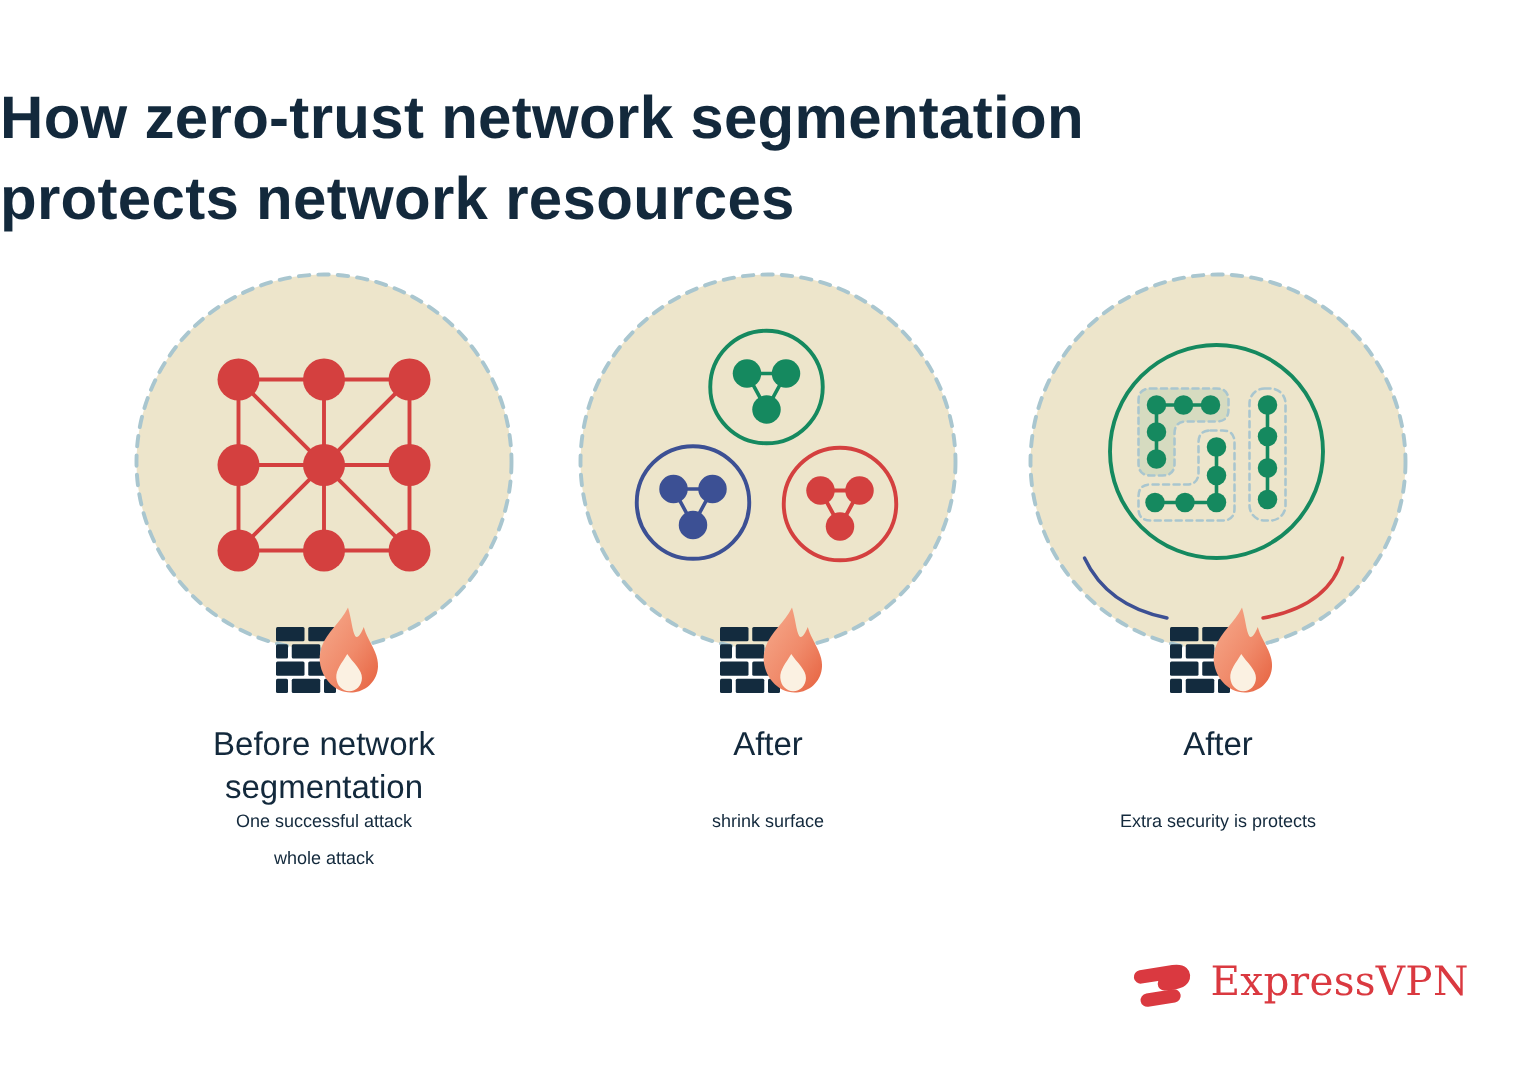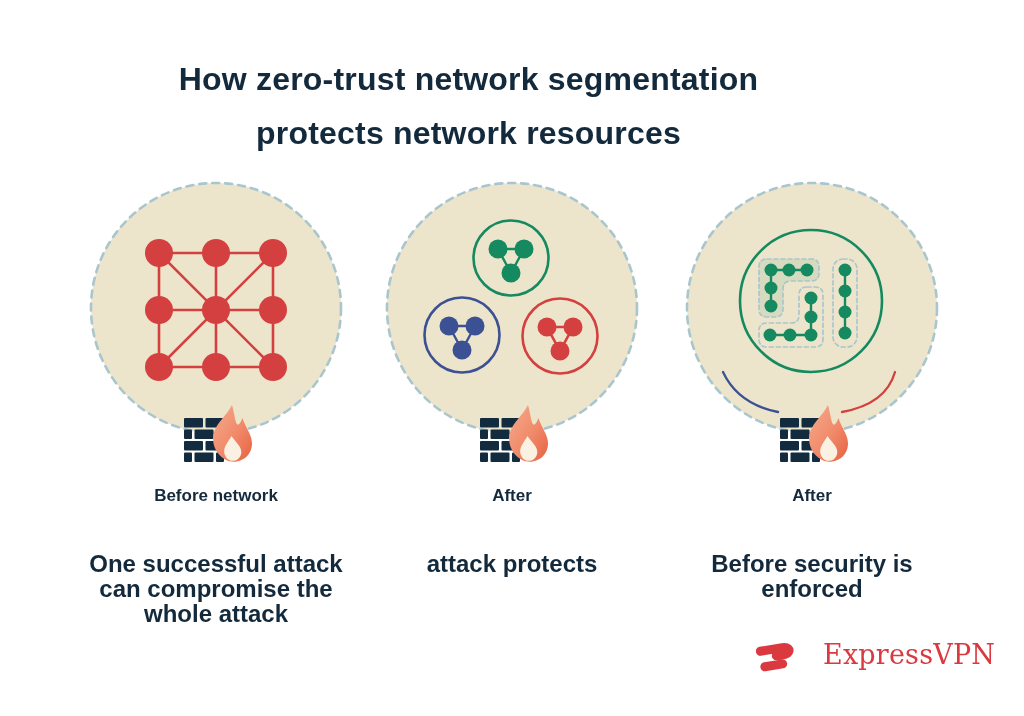--- a/index.html
+++ b/index.html
@@ -7,34 +7,34 @@
     --beige:#ede5cb; --dash:#a9c6cf; --brick:#132b3e; --logored:#da3940;
     --flame1:#f5a589; --flame2:#ea6a49; --flamein:#fbf1e2; --bg:#ffffff;
   }
   html,body{margin:0;padding:0;}
   body{background:#e8e8e8;font-family:"Liberation Sans", sans-serif;}
   .canvas{
     position:relative;width:1024px;height:716px;background:var(--bg);
     overflow:hidden;margin:0 auto;color:var(--navy);
   }
   .title{
-    position:absolute;top:52px;left:0;width:937px;text-align:center;
-    font-size:32px;line-height:54px;font-weight:600;letter-spacing:.2px;
+    position:absolute;top:52px;left:0;width:937px;text-align:left;
+    font-size:40px;line-height:54px;font-weight:600;letter-spacing:.2px;
     color:var(--navy);
   }
   .panel-graphic{position:absolute;top:160px;width:300px;height:310px;}
   .pg-1{left:66px;} .pg-2{left:362px;} .pg-3{left:662px;}
 
   .panel-text{position:absolute;width:280px;text-align:center;}
   .pt-1{left:76px;} .pt-2{left:372px;} .pt-3{left:672px;}
   .panel-heading{position:absolute;top:0;left:0;width:280px;
-    font-size:17px;line-height:29px;font-weight:700;color:var(--navy);}
+    font-size:22px;line-height:29px;font-weight:400;color:var(--navy);}
   .panel-text{top:481px;}
-  .panel-desc{position:absolute;top:70px;left:0;width:280px;
-    font-size:24px;line-height:25px;font-weight:700;color:var(--navy);}
+  .panel-desc{position:absolute;top:54px;left:0;width:280px;
+    font-size:12px;line-height:25px;font-weight:400;color:var(--navy);}
 
   
   .beige-circle{fill:var(--beige);stroke:var(--dash);stroke-width:2.6;
     stroke-dasharray:7 6;stroke-linecap:round;}
   .node-red{fill:var(--red);}
   .edge-red{stroke:var(--red);stroke-width:2.6;fill:none;}
   .node-green{fill:var(--green);}
   .node-blue{fill:var(--blue);}
   .ring-green{stroke:var(--green);stroke-width:2.6;fill:none;}
   .ring-blue{stroke:var(--blue);stroke-width:2.6;fill:none;}
@@ -44,21 +44,21 @@
   .seg-zone{fill:none;stroke:var(--dash);stroke-width:1.7;
     stroke-dasharray:4 3;stroke-linecap:round;}
   .seg-zone.filled{fill:rgba(21,137,95,0.10);}
   .arc-blue{stroke:var(--blue);stroke-width:2.3;fill:none;stroke-linecap:round;}
   .arc-red{stroke:var(--red);stroke-width:2.3;fill:none;stroke-linecap:round;}
   .brick{fill:var(--brick);}
   .flame-outer{fill:url(#flameGrad);}
   .flame-inner{fill:var(--flamein);}
 
   .brand{position:absolute;left:752px;top:633px;display:flex;
-    align-items:center;gap:25px;}
+    align-items:center;gap:9px;}
   .brand-name{font-family:"DejaVu Serif", serif;font-size:27px;
     font-weight:500;color:var(--logored);letter-spacing:.2px;}
   .logomark{display:block;}
 </style>
 </head>
 <body>
 
 <div class="canvas">
 
   <div class="title">
@@ -177,43 +177,43 @@
       <circle class="node-green" cx="183" cy="173" r="6.5"></circle>
     </g>
     <path class="arc-blue" d="M61 212Q76 244 116 252"></path>
     <path class="arc-red" d="M180 252Q224 244 233 212"></path>
     <use href="#firewall"></use>
   </svg>
 
   <div class="panel-text pt-1">
     <div class="panel-heading">
       <div>Before network</div>
+      <div>segmentation</div>
     </div>
     <div class="panel-desc">
       <div>One successful attack</div>
-      <div>can compromise the</div>
       <div>whole attack</div>
     </div>
   </div>
 
   <div class="panel-text pt-2">
     <div class="panel-heading">
       <div>After</div>
     </div>
     <div class="panel-desc">
-      <div>attack protects</div>
+      <div>shrink surface</div>
     </div>
   </div>
 
   <div class="panel-text pt-3">
     <div class="panel-heading">
       <div>After</div>
     </div>
     <div class="panel-desc">
-      <div>Before security is enforced</div>
+      <div>Extra security is protects</div>
     </div>
   </div>
 
   <div class="brand">
     <svg class="logomark" width="46" height="42" viewBox="0 0 46 42">
       <g transform="rotate(-9 23 21)" fill="none" stroke="#da3940" stroke-linecap="round" stroke-linejoin="round">
         <path d="M9 16H31C37 16 38.5 19 36.5 21.5C34.5 24 28 23.5 24 23" stroke-width="9"></path>
         <path d="M11 32H29" stroke-width="9"></path>
       </g>
     </svg>

